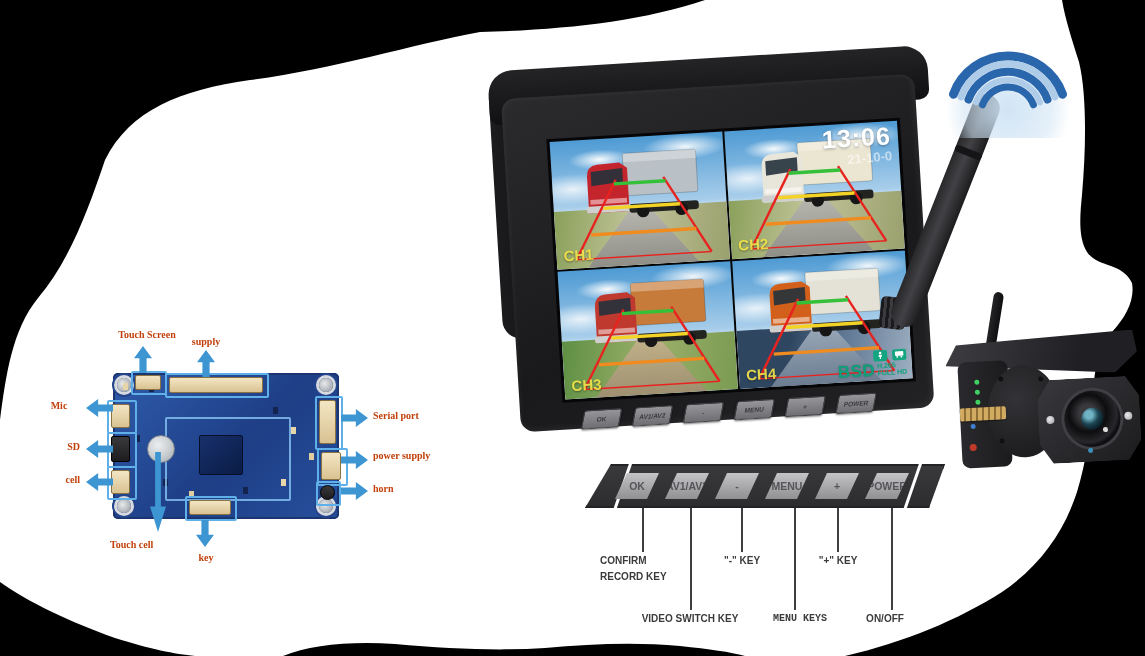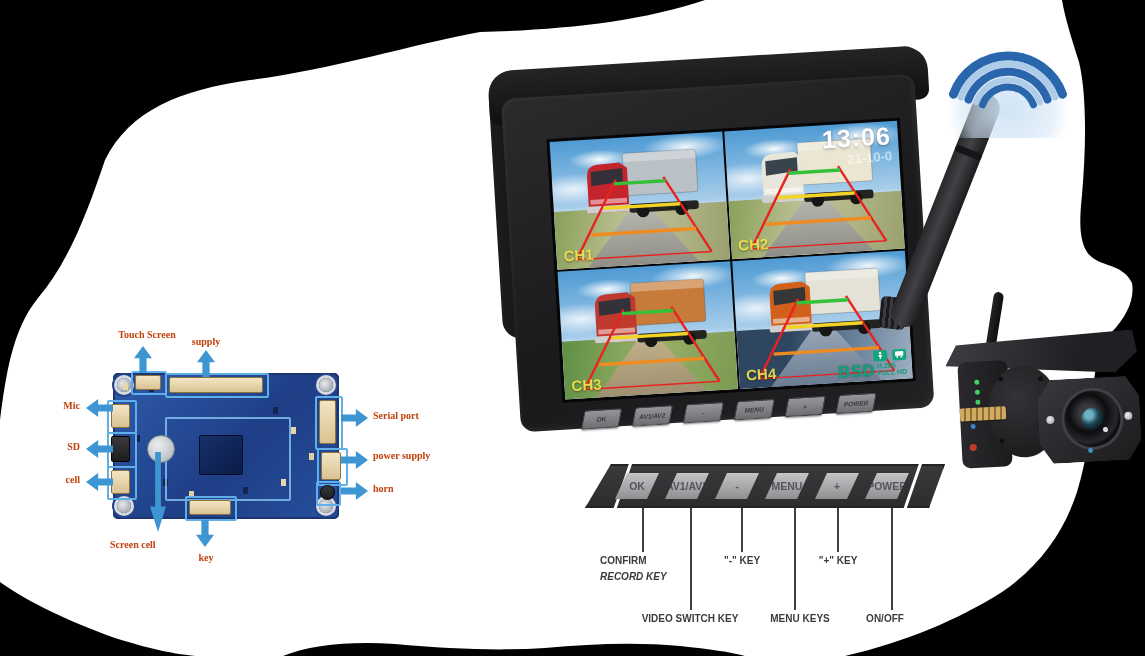--- a/index.html
+++ b/index.html
@@ -200,24 +200,24 @@
   <div class="arr h" style="left:86px;top:440px;"></div>
   <div class="arr h" style="left:86px;top:473px;"></div>
   <div class="arr h right" style="left:341px;top:409px;"></div>
   <div class="arr h right" style="left:341px;top:451px;"></div>
   <div class="arr h right" style="left:341px;top:482px;"></div>
   <div class="arr longdown" style="left:150px;top:452px;z-index:4;"></div>
   <div class="arr v down" style="left:196px;top:520px;"></div>
 
   <div class="blabel" style="left:86px;top:329px;width:122px;text-align:center;">Touch Screen</div>
   <div class="blabel" style="left:176px;top:336px;width:60px;text-align:center;">supply</div>
-  <div class="blabel" style="left:38px;top:400px;width:42px;text-align:right;">Mic</div>
+  <div class="blabel" style="left:38px;top:400px;width:42px;text-align:center;">Mic</div>
   <div class="blabel" style="left:38px;top:441px;width:42px;text-align:right;">SD</div>
   <div class="blabel" style="left:34px;top:474px;width:46px;text-align:right;">cell</div>
-  <div class="blabel" style="left:110px;top:539px;">Screen cell</div>
+  <div class="blabel" style="left:110px;top:539px;">Touch cell</div>
   <div class="blabel" style="left:186px;top:552px;width:40px;text-align:center;">key</div>
   <div class="blabel" style="left:373px;top:410px;">Serial port</div>
   <div class="blabel" style="left:373px;top:450px;">power supply</div>
   <div class="blabel" style="left:373px;top:483px;">horn</div>
 
   <div class="monitor">
     <div class="hood-left"></div>
     <div class="hood-top"></div>
     <div class="mbody">
       <div class="mscreen">
@@ -374,20 +374,20 @@
   </div>
 
   <div class="cline" style="left:642px;top:508px;height:44px;"></div>
   <div class="cline" style="left:690px;top:508px;height:102px;"></div>
   <div class="cline" style="left:741px;top:508px;height:44px;"></div>
   <div class="cline" style="left:794px;top:508px;height:102px;"></div>
   <div class="cline" style="left:837px;top:508px;height:44px;"></div>
   <div class="cline" style="left:891px;top:508px;height:102px;"></div>
 
   <div class="klabel" style="left:600px;top:555px;">CONFIRM</div>
-  <div class="klabel" style="left:600px;top:571px;font-style:italic;">RECORD KEY</div>
+  <div class="klabel" style="left:600px;top:571px;">RECORD KEY</div>
   <div class="klabel" style="left:702px;top:555px;width:80px;text-align:center;">"-" KEY</div>
   <div class="klabel" style="left:798px;top:555px;width:80px;text-align:center;">"+" KEY</div>
   <div class="klabel" style="left:610px;top:613px;width:160px;text-align:center;">VIDEO SWITCH KEY</div>
-  <div class="klabel" style="left:740px;top:613px;width:120px;text-align:center;">MENU KEYS</div>
+  <div class="klabel" style="left:740px;top:613px;width:120px;text-align:center;font-family:Liberation Mono, monospace;">MENU KEYS</div>
   <div class="klabel" style="left:835px;top:613px;width:100px;text-align:center;">ON/OFF</div>
 
 </div>
 
 </body></html>

